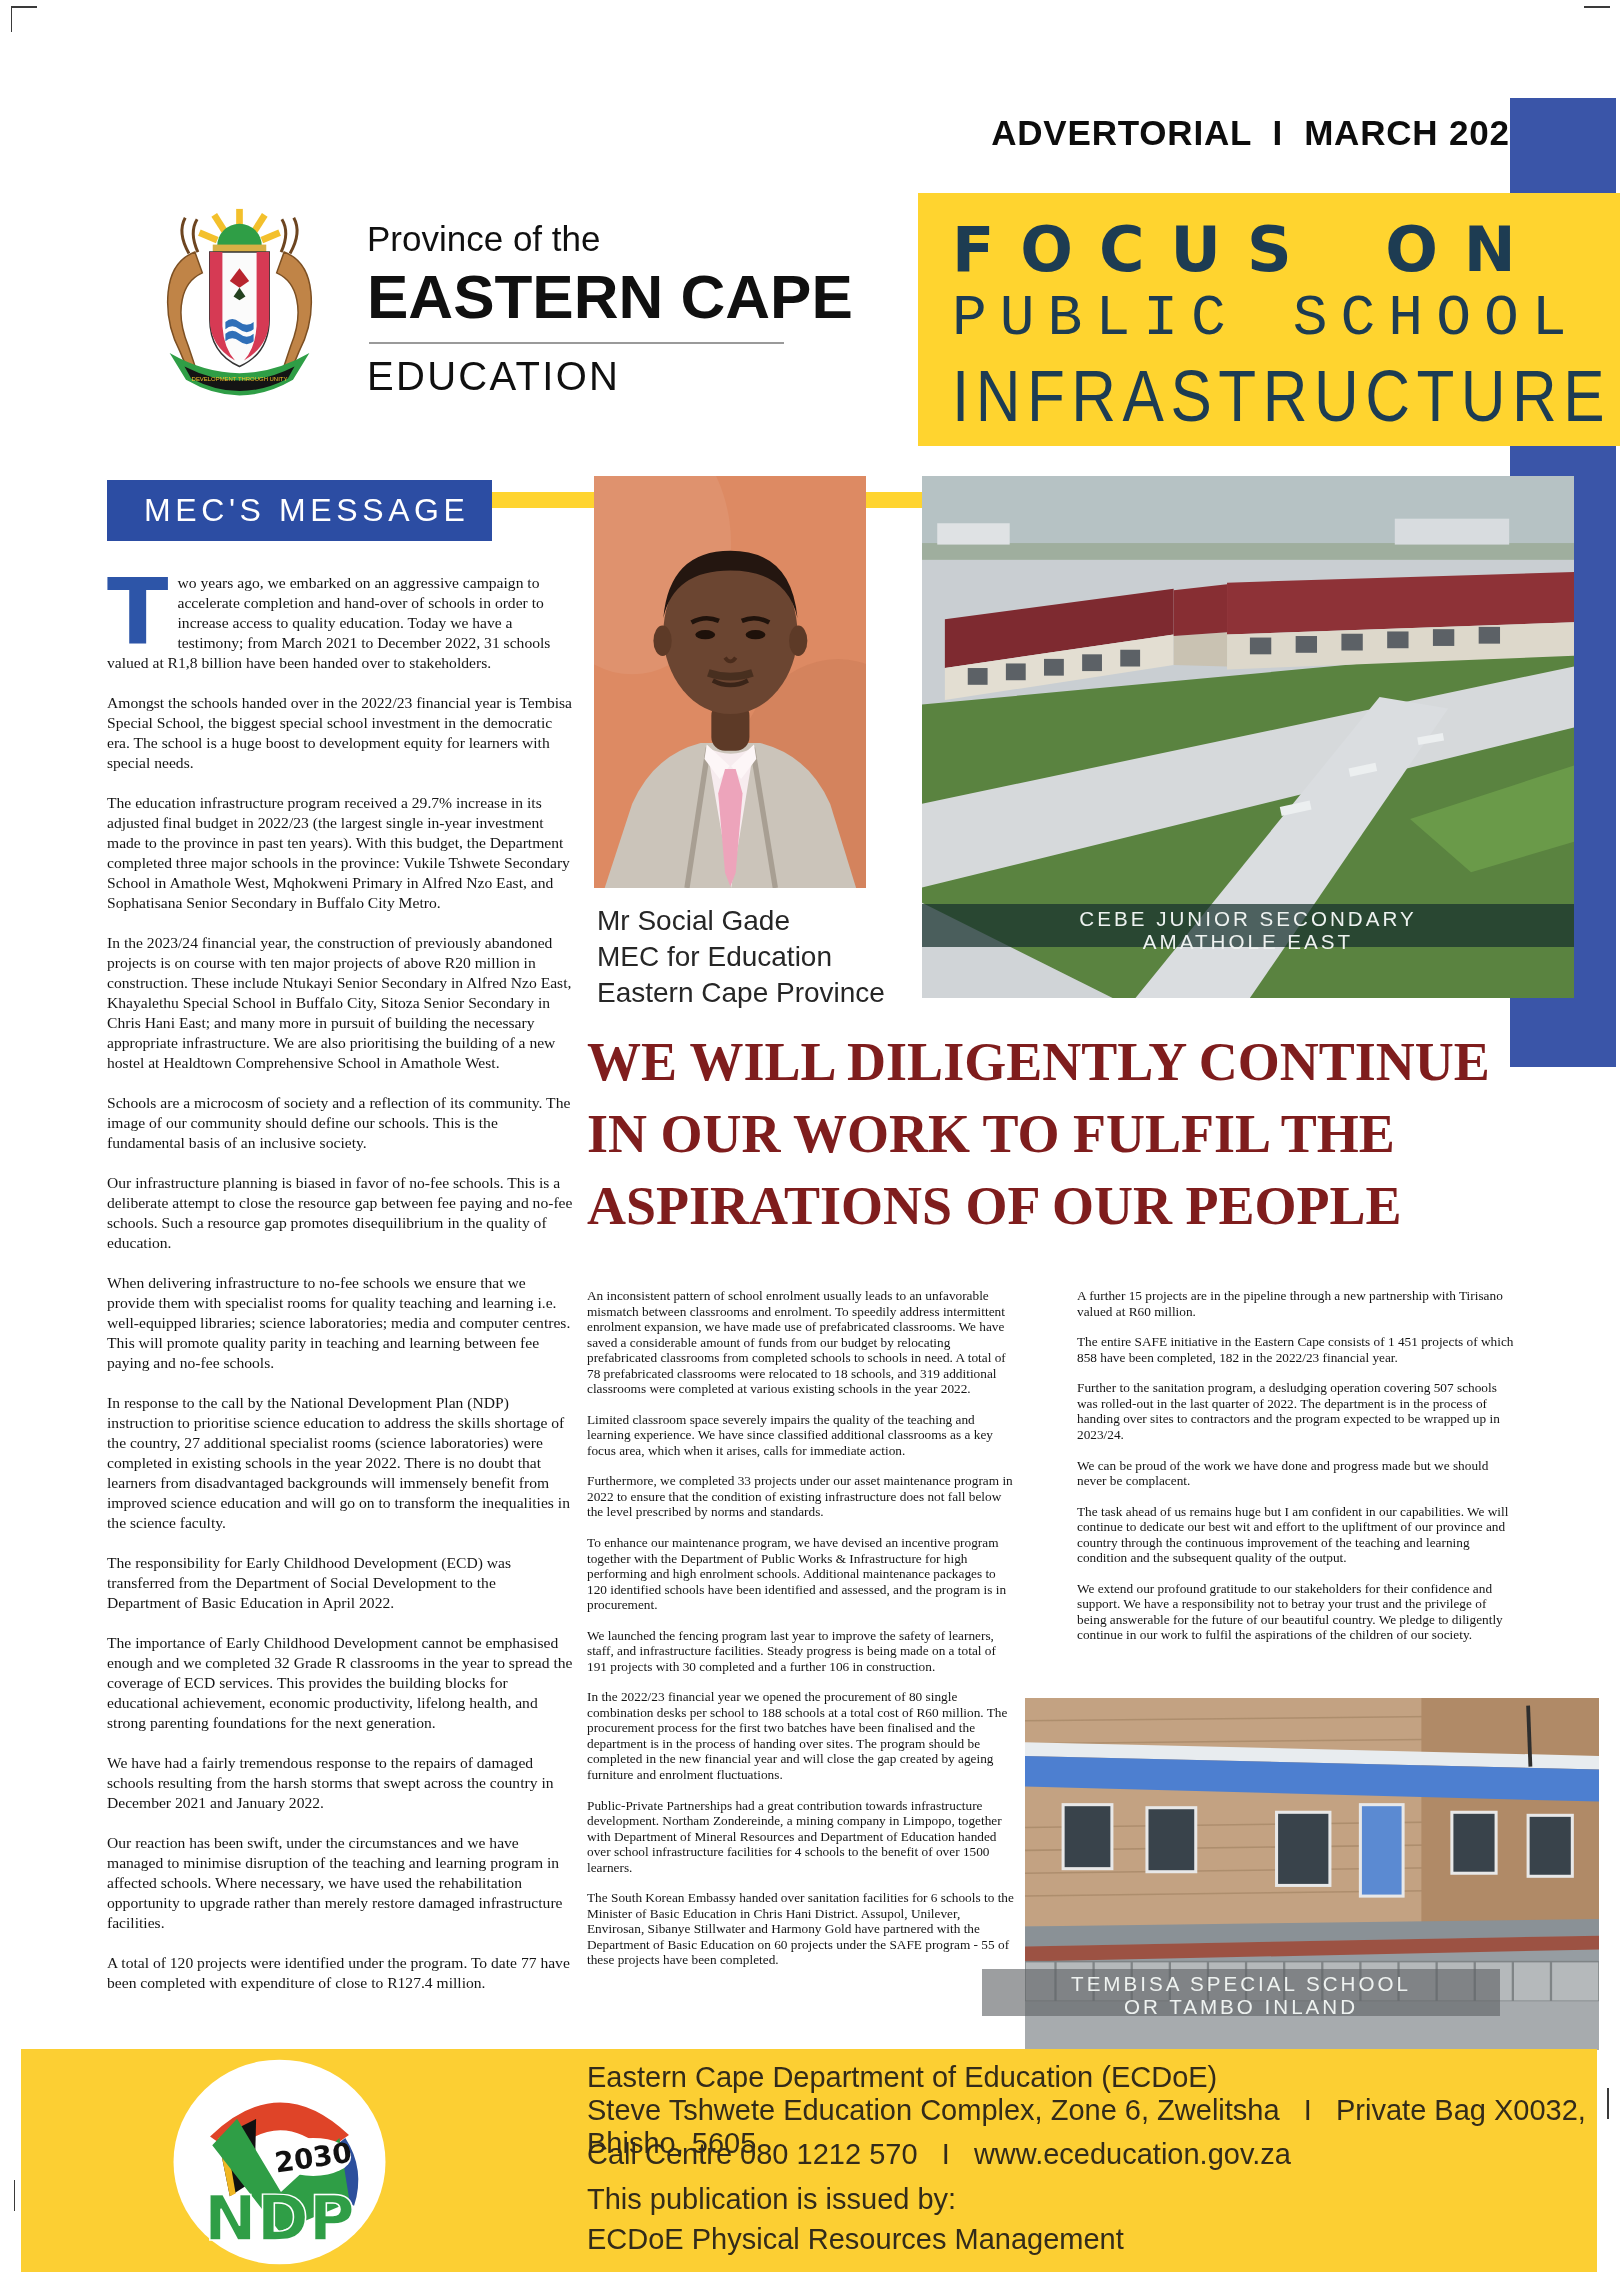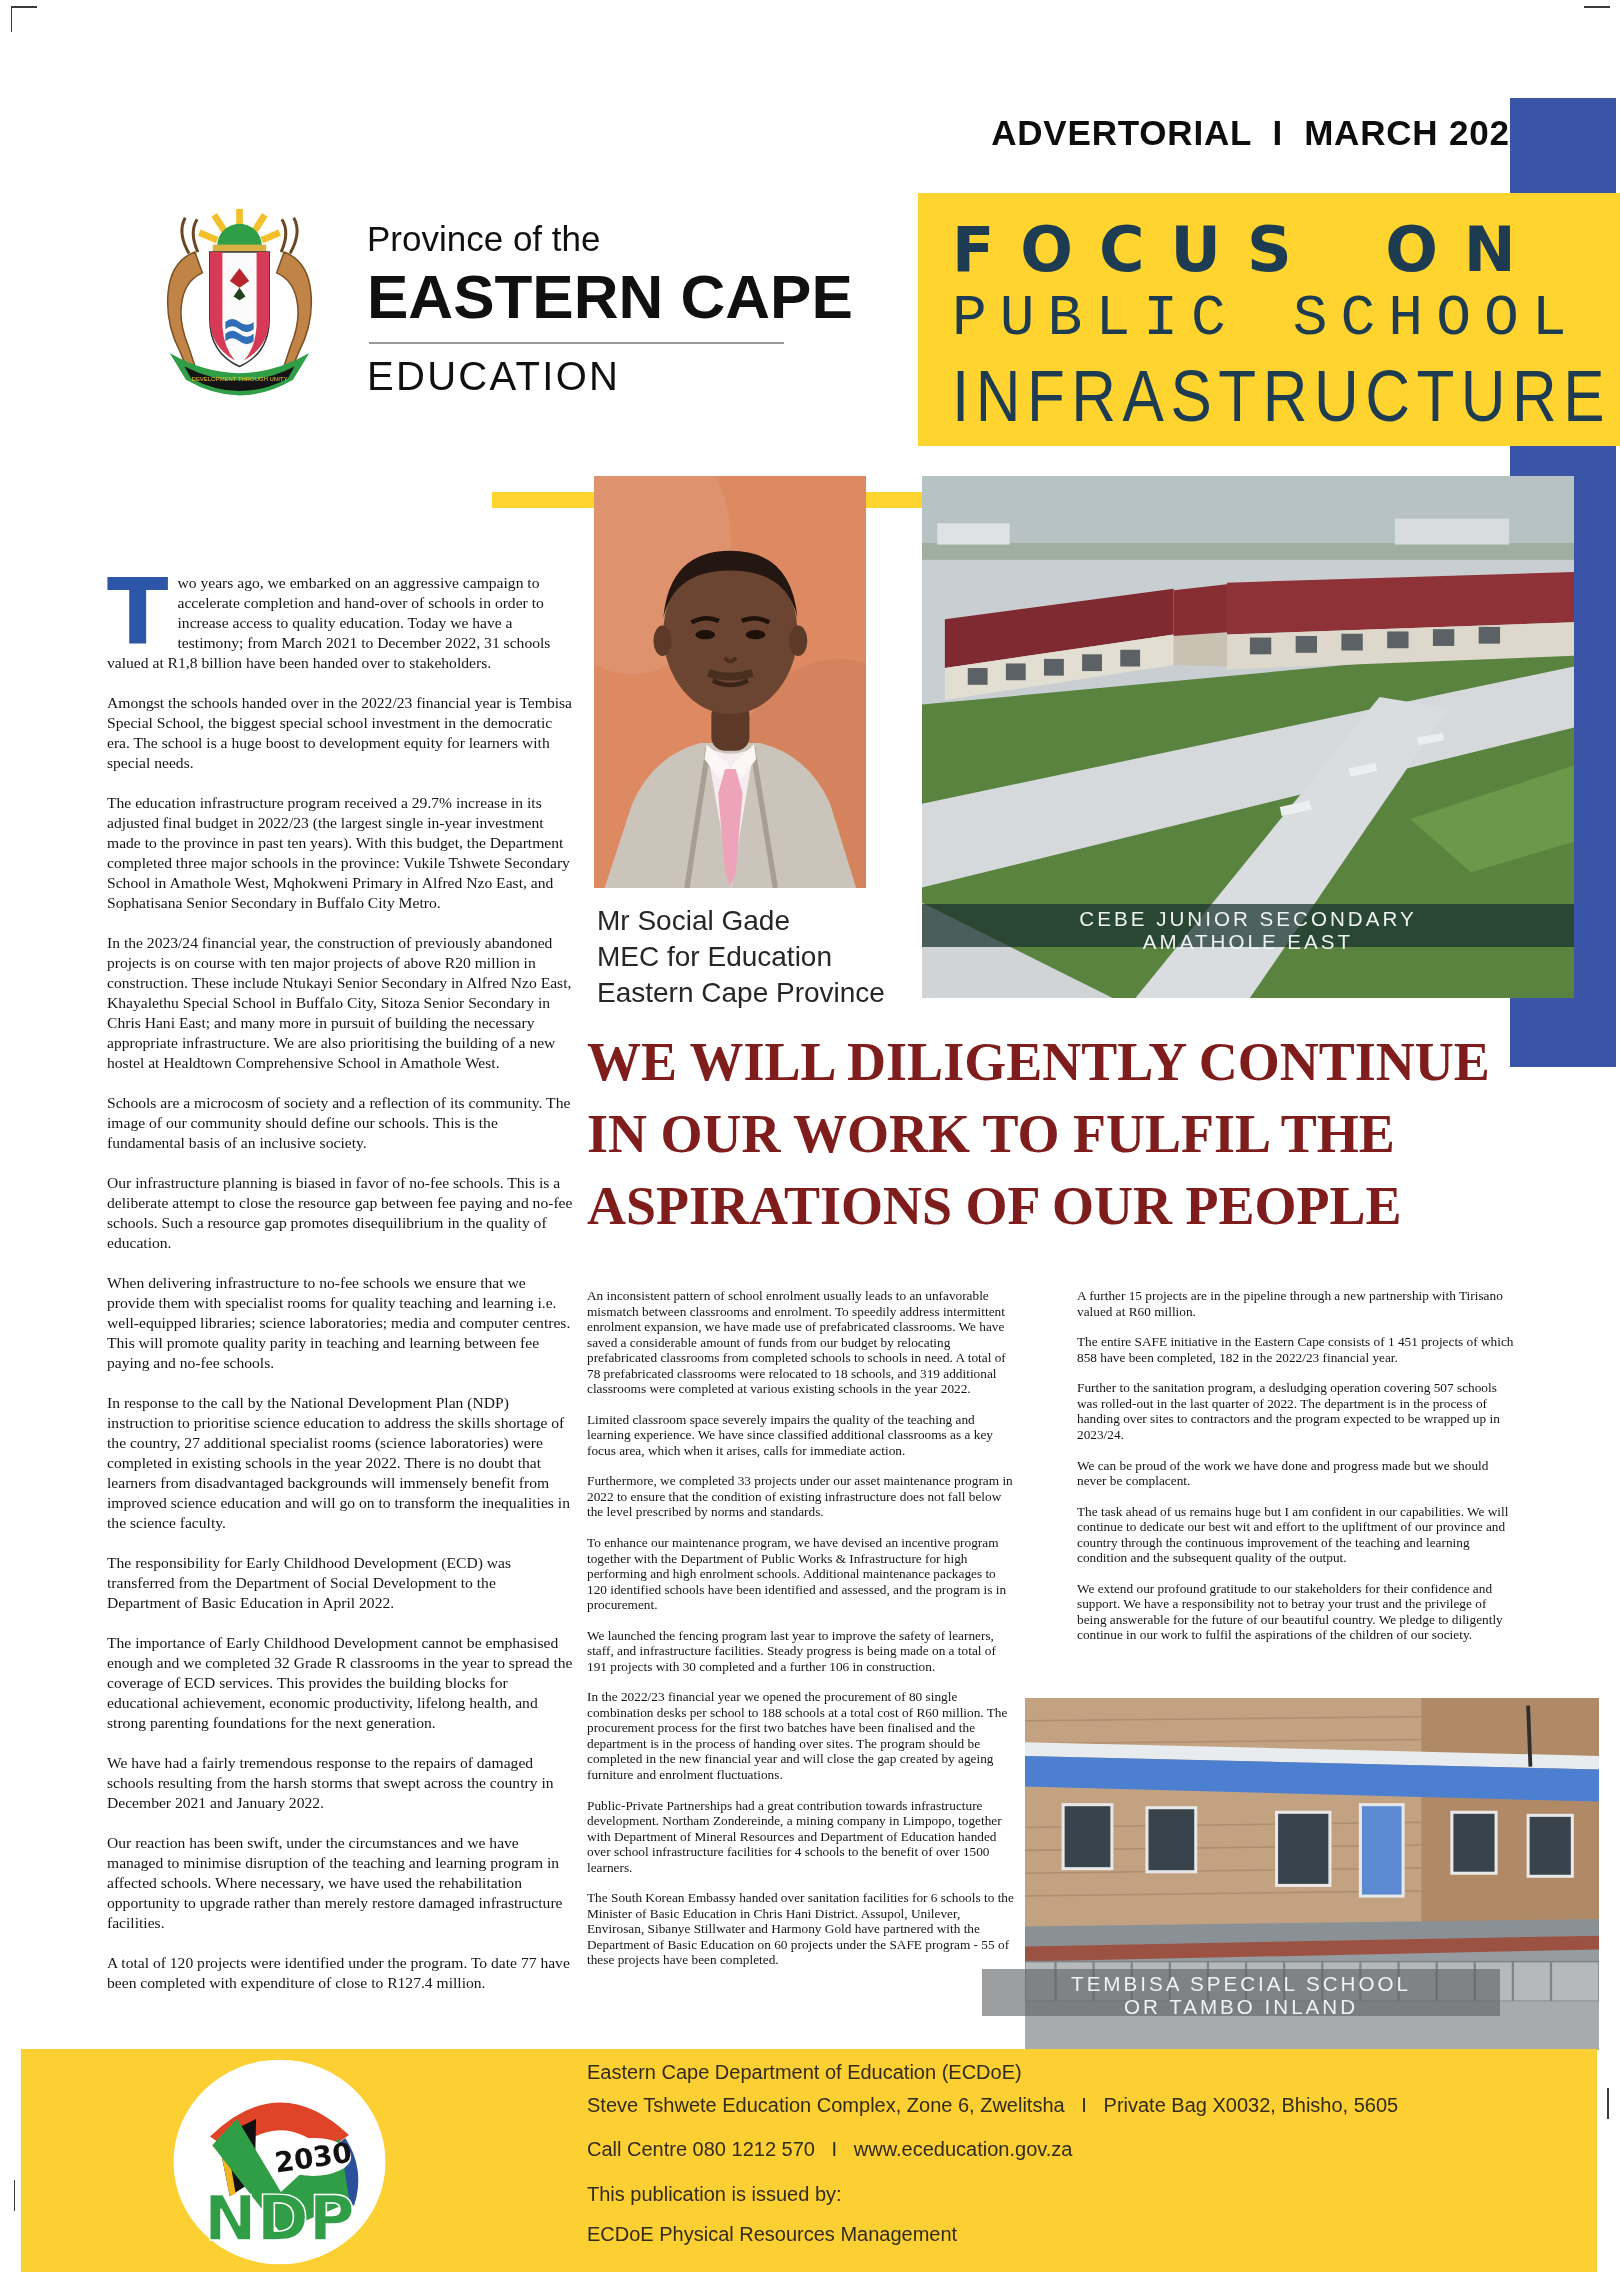--- a/index.html
+++ b/index.html
@@ -65,21 +65,21 @@
     font-weight:bold;font-size:54px;line-height:72px;color:#7f1d1d;}
 
   
   .tembisa{position:absolute;left:1025px;top:1698px;width:574px;height:352px;}
   .tembisa-cap{left:982px;top:1969px;width:518px;height:47px;background:rgba(95,99,101,0.62);
     font-size:20.6px;line-height:23px;padding-top:3px;box-sizing:border-box;}
 
   
   .footer{position:absolute;left:21.3px;top:2049px;width:1576px;height:223px;background:#fccf33;}
   .ndp{position:absolute;left:169px;top:2056px;width:221px;height:212px;}
-  .footer-line{position:absolute;left:587px;font-family:"Liberation Sans",sans-serif;font-size:20px;
+  .footer-line{position:absolute;left:587px;font-family:"Liberation Sans",sans-serif;font-size:29px;
     color:#332b1a;white-space:pre-wrap;}
   .fl1{top:2061px;} .fl2{top:2094px;} .fl3{top:2138px;} .fl4{top:2183px;} .fl5{top:2215px;margin-top:8px;}
 </style>
 </head>
 <body>
 
 <div class="page">
 
   <div class="crop" style="left:10.7px;top:6.1px;width:26px;height:1.5px;"></div>
   <div class="crop" style="left:10.7px;top:6.1px;width:1.5px;height:26px;"></div>
@@ -123,20 +123,23 @@
     <text x="150" y="236" text-anchor="middle" font-size="8" fill="#f3c02c" font-family="Liberation Sans, sans-serif">DEVELOPMENT THROUGH UNITY</text>
   </svg>
 
   <div class="logo-text">
     <div class="logo-l1">Province of the</div>
     <div class="logo-l2">EASTERN CAPE</div>
     <div class="logo-div"></div>
     <div class="logo-l3">EDUCATION</div>
   </div>
 
+  <div class="mec-box">
+    <span>MEC'S MESSAGE</span>
+  </div>
   <div class="yellow-line"></div>
 
   <div class="leftcol">
     <p><span class="dropcap">T</span><span>wo years ago, we embarked on an aggressive campaign to accelerate completion and hand-over of schools in order to increase access to quality education. Today we have a testimony; from March 2021 to December 2022, 31 schools valued at R1,8 billion have been handed over to stakeholders.</span></p>
     <p>Amongst the schools handed over in the 2022/23 financial year is Tembisa Special School, the biggest special school investment in the democratic era. The school is a huge boost to development equity for learners with special needs.</p>
     <p>The education infrastructure program received a 29.7% increase in its adjusted final budget in 2022/23 (the largest single in-year investment made to the province in past ten years). With this budget, the Department completed three major schools in the province: Vukile Tshwete Secondary School in Amathole West, Mqhokweni Primary in Alfred Nzo East, and Sophatisana Senior Secondary in Buffalo City Metro.</p>
     <p>In the 2023/24 financial year, the construction of previously abandoned projects is on course with ten major projects of above R20 million in construction. These include Ntukayi Senior Secondary in Alfred Nzo East, Khayalethu Special School in Buffalo City, Sitoza Senior Secondary in Chris Hani East; and many more in pursuit of building the necessary appropriate infrastructure. We are also prioritising the building of a new hostel at Healdtown Comprehensive School in Amathole West.</p>
     <p>Schools are a microcosm of society and a reflection of its community. The image of our community should define our schools. This is the fundamental basis of an inclusive society.</p>
     <p>Our infrastructure planning is biased in favor of no-fee schools. This is a deliberate attempt to close the resource gap between fee paying and no-fee schools. Such a resource gap promotes disequilibrium in the quality of education.</p>
     <p>When delivering infrastructure to no-fee schools we ensure that we provide them with specialist rooms for quality teaching and learning i.e. well-equipped libraries; science laboratories; media and computer centres. This will promote quality parity in teaching and learning between fee paying and no-fee schools.</p>

